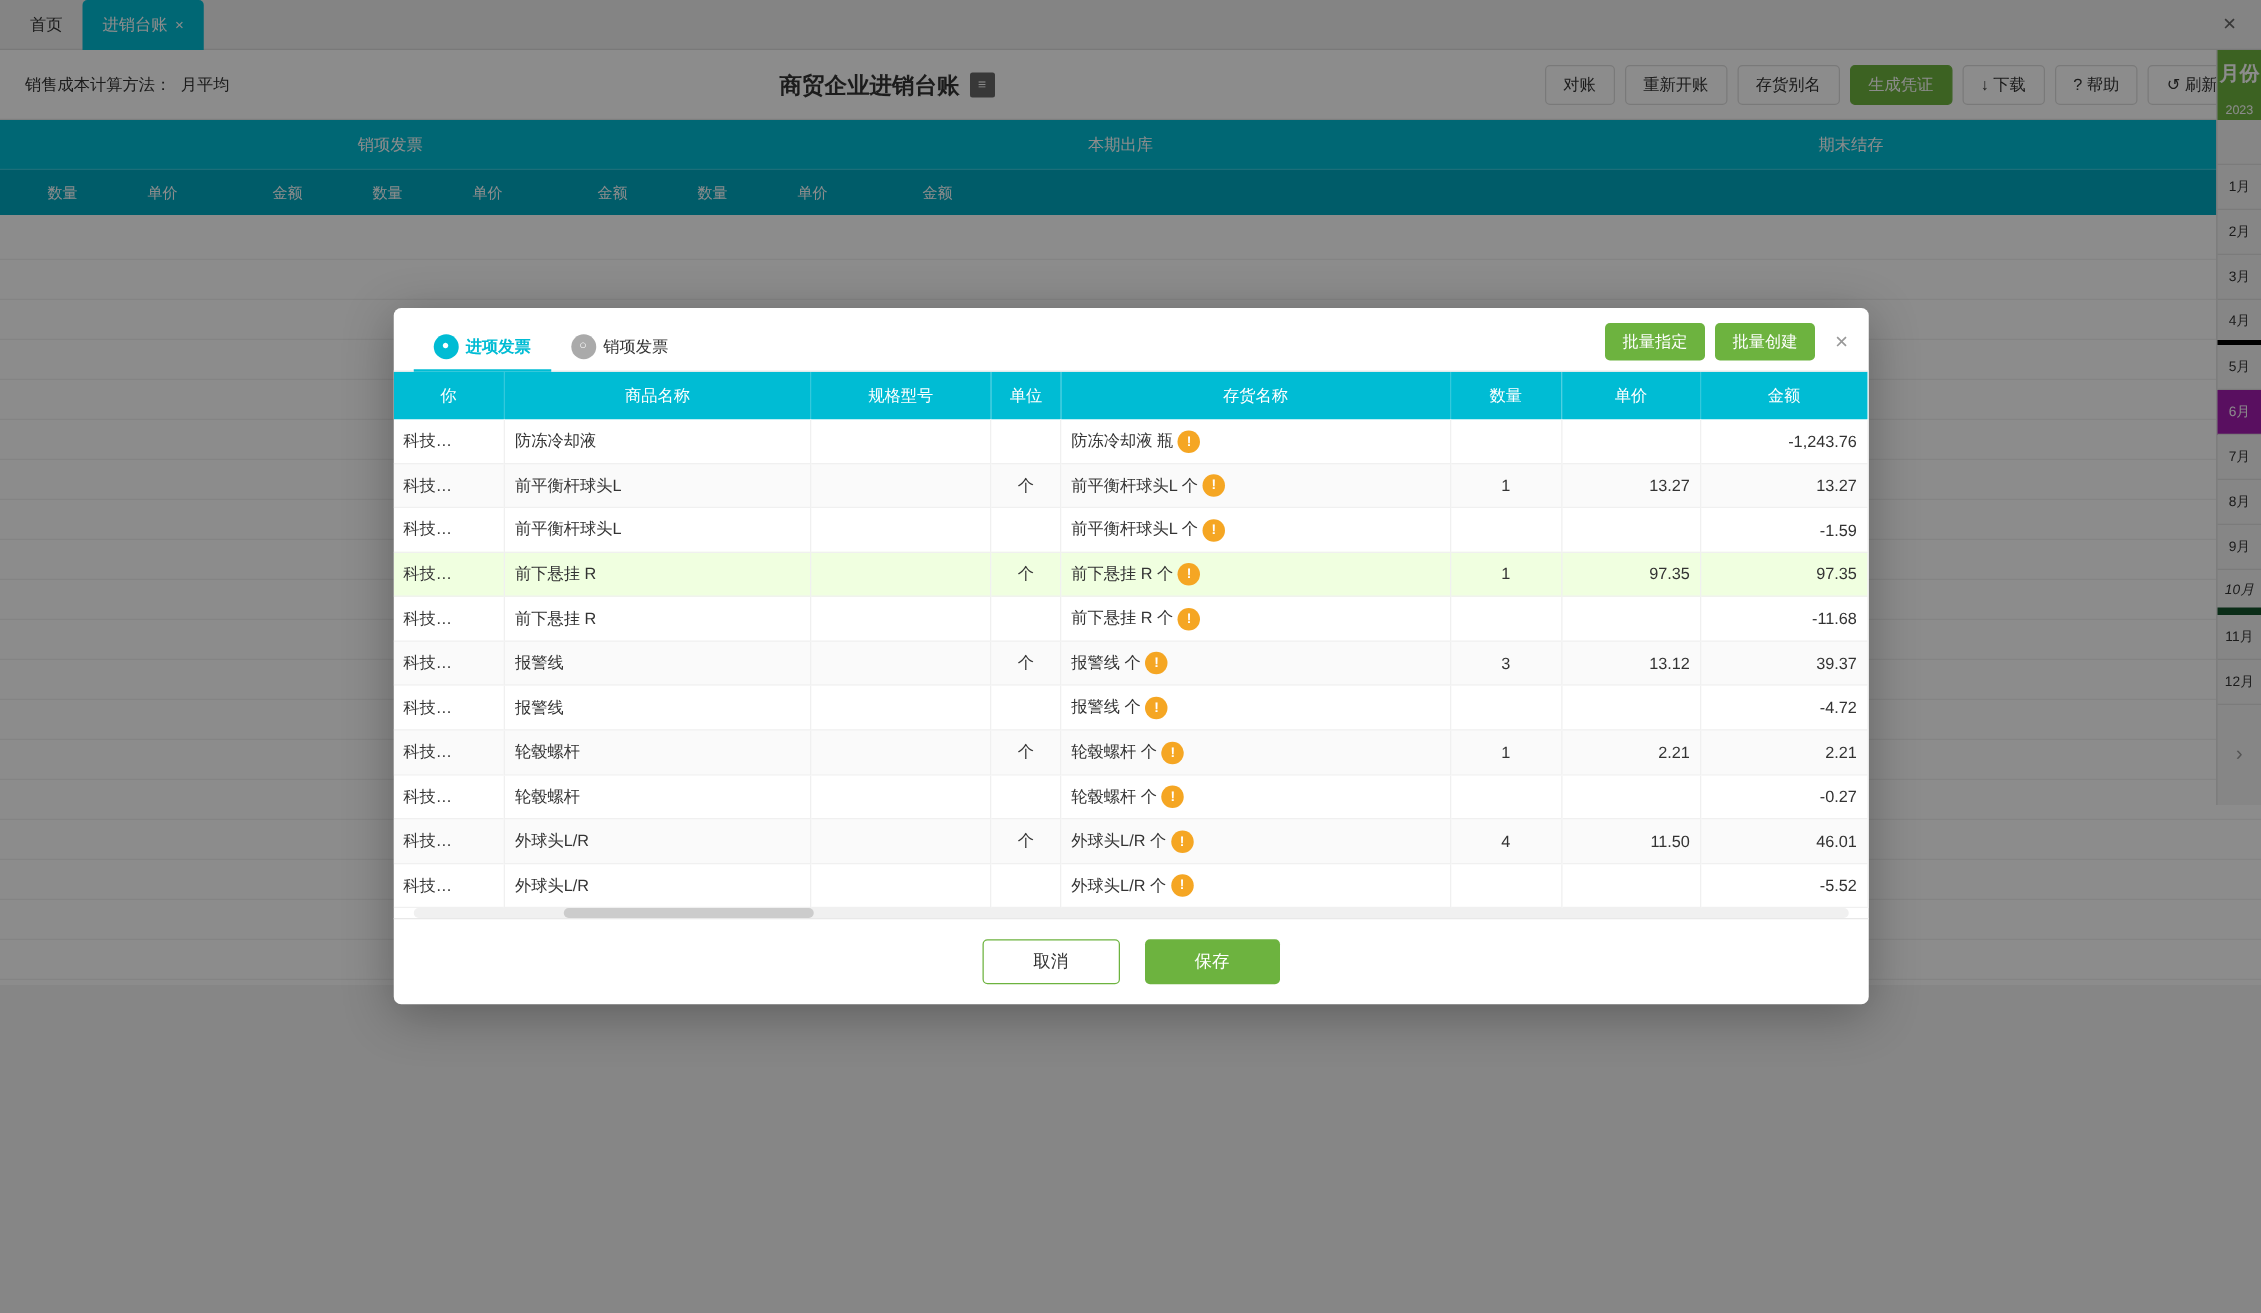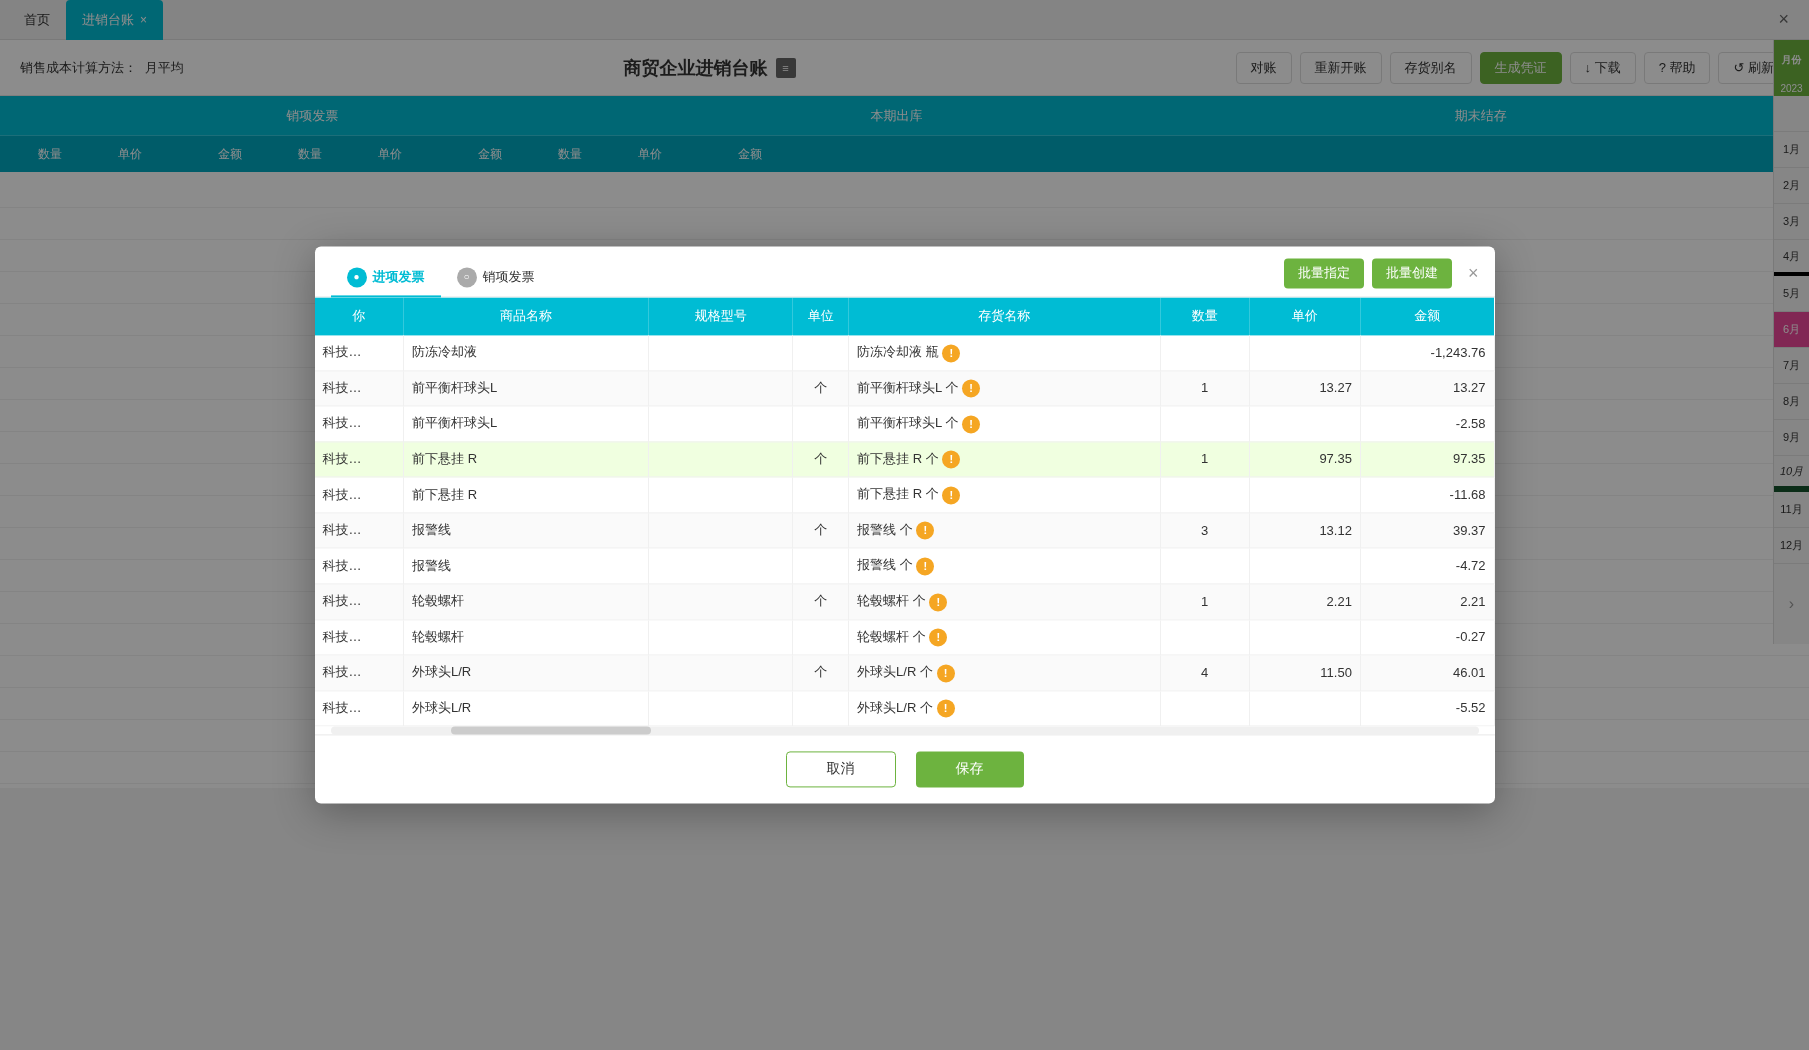--- a/index.html
+++ b/index.html
@@ -407,31 +407,31 @@
     <div style="height:32px; border-bottom:1px solid #f0f0f0;"></div>
     <div style="height:32px; border-bottom:1px solid #f0f0f0;"></div>
     <div style="height:32px; border-bottom:1px solid #f0f0f0;"></div>
     <div style="height:32px; border-bottom:1px solid #f0f0f0;"></div>
     <div style="height:32px; border-bottom:1px solid #f0f0f0;"></div>
     <div style="height:32px; border-bottom:1px solid #f0f0f0;"></div>
   </div>
 </div>
 
 <div style="position:absolute; right:0; top:40px; width:36px; background:#f5f5f5; border-left:1px solid #ddd; z-index:50;">
-  <div style="height:40px; background:#6db33f; color:#fff; display:flex; align-items:center; justify-content:center; font-size:10px; text-align:center; font-weight:bold; line-height:1.2;">
+  <div style="height:40px; background:#6db33f; color:#fff; display:flex; align-items:center; justify-content:center; font-size:16px; text-align:center; font-weight:bold; line-height:1.2;">
     <span>月份</span>
   </div>
   <div style="height:16px; background:#6db33f; color:#fff; display:flex; align-items:center; justify-content:center; font-size:10px;">2023</div>
   <div style="height:36px; border-bottom:1px solid #e0e0e0;"></div>
   <div class="month-label" style="height:36px; font-size:11px; display:flex; align-items:center; justify-content:center; border-bottom:1px solid #e0e0e0;">1月</div>
   <div class="month-label" style="height:36px; font-size:11px; display:flex; align-items:center; justify-content:center; border-bottom:1px solid #e0e0e0;">2月</div>
   <div class="month-label" style="height:36px; font-size:11px; display:flex; align-items:center; justify-content:center; border-bottom:1px solid #e0e0e0;">3月</div>
   <div class="month-label" style="height:36px; font-size:11px; display:flex; align-items:center; justify-content:center; border-bottom:4px solid #000000;">4月</div>
   <div class="month-label" style="height:36px; font-size:11px; display:flex; align-items:center; justify-content:center; border-bottom:1px solid #e0e0e0;">5月</div>
-  <div class="month-label active" style="height:36px; font-size:11px; display:flex; align-items:center; justify-content:center; border-bottom:1px solid #e0e0e0; background:#ec4899; color:#fff;">6月</div>
+  <div class="month-label active" style="height:36px; font-size:11px; display:flex; align-items:center; justify-content:center; border-bottom:1px solid #e0e0e0; background:#a21caf; color:#fff;">6月</div>
   <div class="month-label" style="height:36px; font-size:11px; display:flex; align-items:center; justify-content:center; border-bottom:1px solid #e0e0e0;">7月</div>
   <div class="month-label" style="height:36px; font-size:11px; display:flex; align-items:center; justify-content:center; border-bottom:1px solid #e0e0e0;">8月</div>
   <div class="month-label" style="height:36px; font-size:11px; display:flex; align-items:center; justify-content:center; border-bottom:1px solid #e0e0e0;">9月</div>
   <div class="month-label" style="height:36px; font-size:11px; display:flex; align-items:center; justify-content:center; border-bottom:6px solid #14532d;font-style:italic;">10月</div>
   <div class="month-label" style="height:36px; font-size:11px; display:flex; align-items:center; justify-content:center; border-bottom:1px solid #e0e0e0;">11月</div>
   <div class="month-label" style="height:36px; font-size:11px; display:flex; align-items:center; justify-content:center; border-bottom:1px solid #e0e0e0;">12月</div>
 
   <div style="height:80px; display:flex; align-items:center; justify-content:center; color:#999; font-size:16px;">›</div>
 </div>
 
@@ -491,21 +491,21 @@
       <td class="text-right">13.27</td>
     </tr>
           <tr>
       <td class="text-left">科技…</td>
       <td class="text-left">前平衡杆球头L</td>
       <td></td>
       <td></td>
       <td class="text-left">前平衡杆球头L 个 <span class="warning-icon">!</span></td>
       <td></td>
       <td class="text-right"></td>
-      <td class="text-right">-2.58</td>
+      <td class="text-right">-1.59</td>
     </tr>
           <tr class="highlighted">
       <td class="text-left">科技…</td>
       <td class="text-left">前下悬挂 R</td>
       <td></td>
       <td>个</td>
       <td class="text-left">前下悬挂 R 个 <span class="warning-icon">!</span></td>
       <td>1</td>
       <td class="text-right">97.35</td>
       <td class="text-right">97.35</td>

